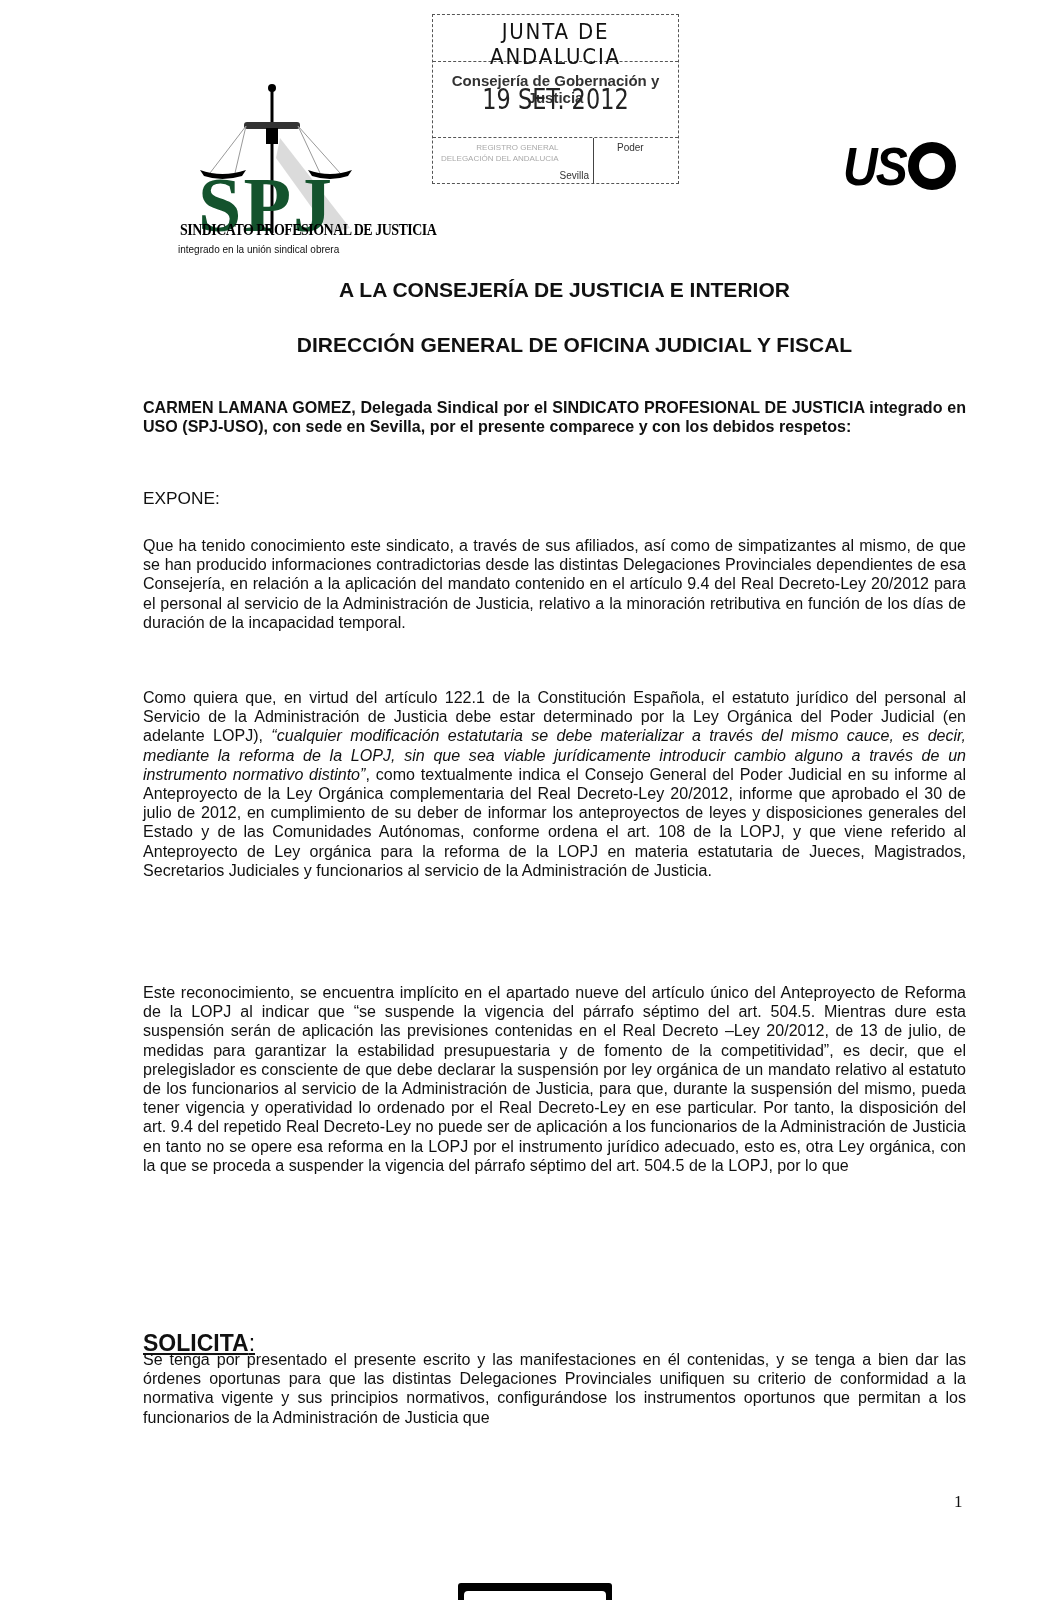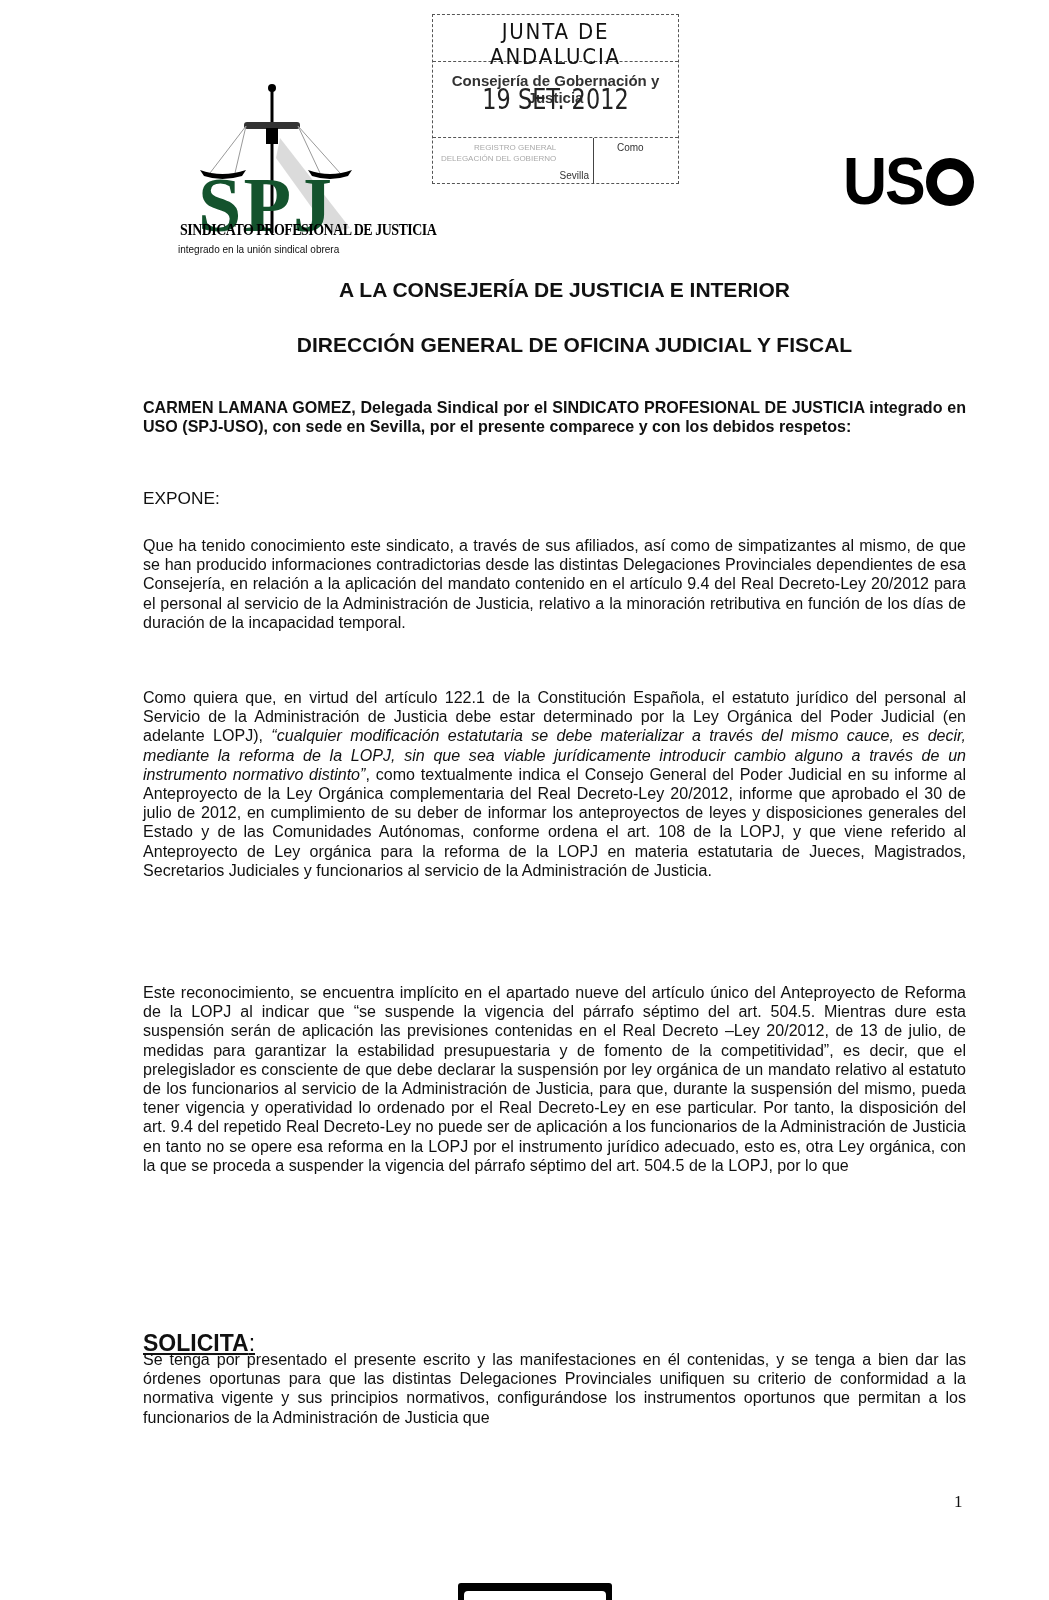--- a/index.html
+++ b/index.html
@@ -24,21 +24,21 @@
   #stamp-sub { font-size:15px; color:#333; margin-top:3px;font-weight:bold; }
   #stamp-date { position:absolute; left:0; top:68px; width:100%; text-align:center; font-size:28px;
                 font-family:"DejaVu Sans", sans-serif; transform:scaleX(0.8); color:#222; }
   #stamp-bottom { position:absolute; left:0; top:122px; width:100%; height:46px; border-top:1px dashed #555; }
   #stamp-bl { position:absolute; left:0; top:0; width:160px; height:46px; border-right:1px solid #444; }
   #stamp-faded { position:absolute; left:8px; top:4px; font-size:8px; color:#aaa; line-height:11px;text-align:right; }
   #stamp-city { position:absolute; right:4px; bottom:3px; font-size:10px; color:#333;text-align:center; }
   #stamp-hora { position:absolute; left:184px; top:4px; font-size:10px; color:#333; }
 
   
-  #uso-logo { left:843px; top:146px; font-size:61px; font-weight:bold; letter-spacing:-2px; color:#000; }
+  #uso-logo { left:843px; top:139px; font-size:48px; font-weight:bold; letter-spacing:-2px; color:#000;font-style:italic; }
   #uso-logo .u, #uso-logo .s { display:inline-block; transform:scaleY(1.1); }
   #uso-logo .o { display:inline-block; width:48px; height:48px; border:11px solid #000; border-radius:50%;
                  box-sizing:border-box; vertical-align:middle; margin-left:2px; position:relative; top:-4px; }
 
   
   .heading { left:0; width:1049px; text-align:center; font-weight:bold; font-size:21px; color:#111; }
   #h1 { top:278px; left:40px; }
   #h2 { top:333px; left:50px; }
 
   
@@ -83,25 +83,25 @@
 <div id="stamp" class="abs">
   <div id="stamp-head">
     <div id="stamp-title">JUNTA DE ANDALUCIA</div>
     <div id="stamp-sub">Consejería de Gobernación y Justicia</div>
   </div>
   <div id="stamp-date">19 SET. 2012</div>
   <div id="stamp-bottom">
     <div id="stamp-bl">
       <div id="stamp-faded">
         <div>REGISTRO GENERAL</div>
-        <div>DELEGACIÓN DEL GOBIERNO</div>
+        <div>DELEGACIÓN DEL ANDALUCIA</div>
       </div>
       <div id="stamp-city">Sevilla</div>
     </div>
-    <div id="stamp-hora">Como</div>
+    <div id="stamp-hora">Poder</div>
   </div>
 </div>
 
 <div id="uso-logo" class="abs">
   <span class="u">U</span><span class="s">S</span><span class="o"></span>
 </div>
 
 <div id="h1" class="abs heading">A LA CONSEJERÍA DE JUSTICIA E INTERIOR</div>
 <div id="h2" class="abs heading">DIRECCIÓN GENERAL DE OFICINA JUDICIAL Y FISCAL</div>
 

